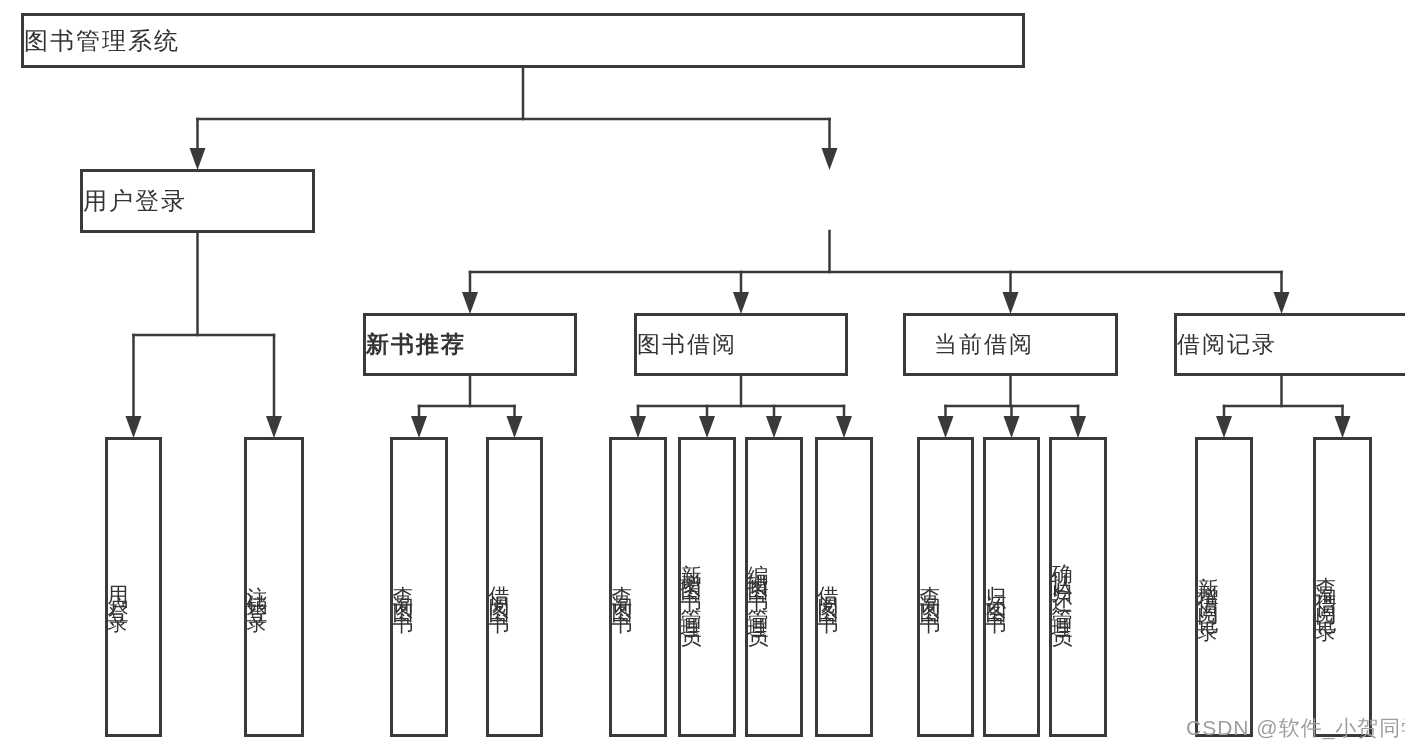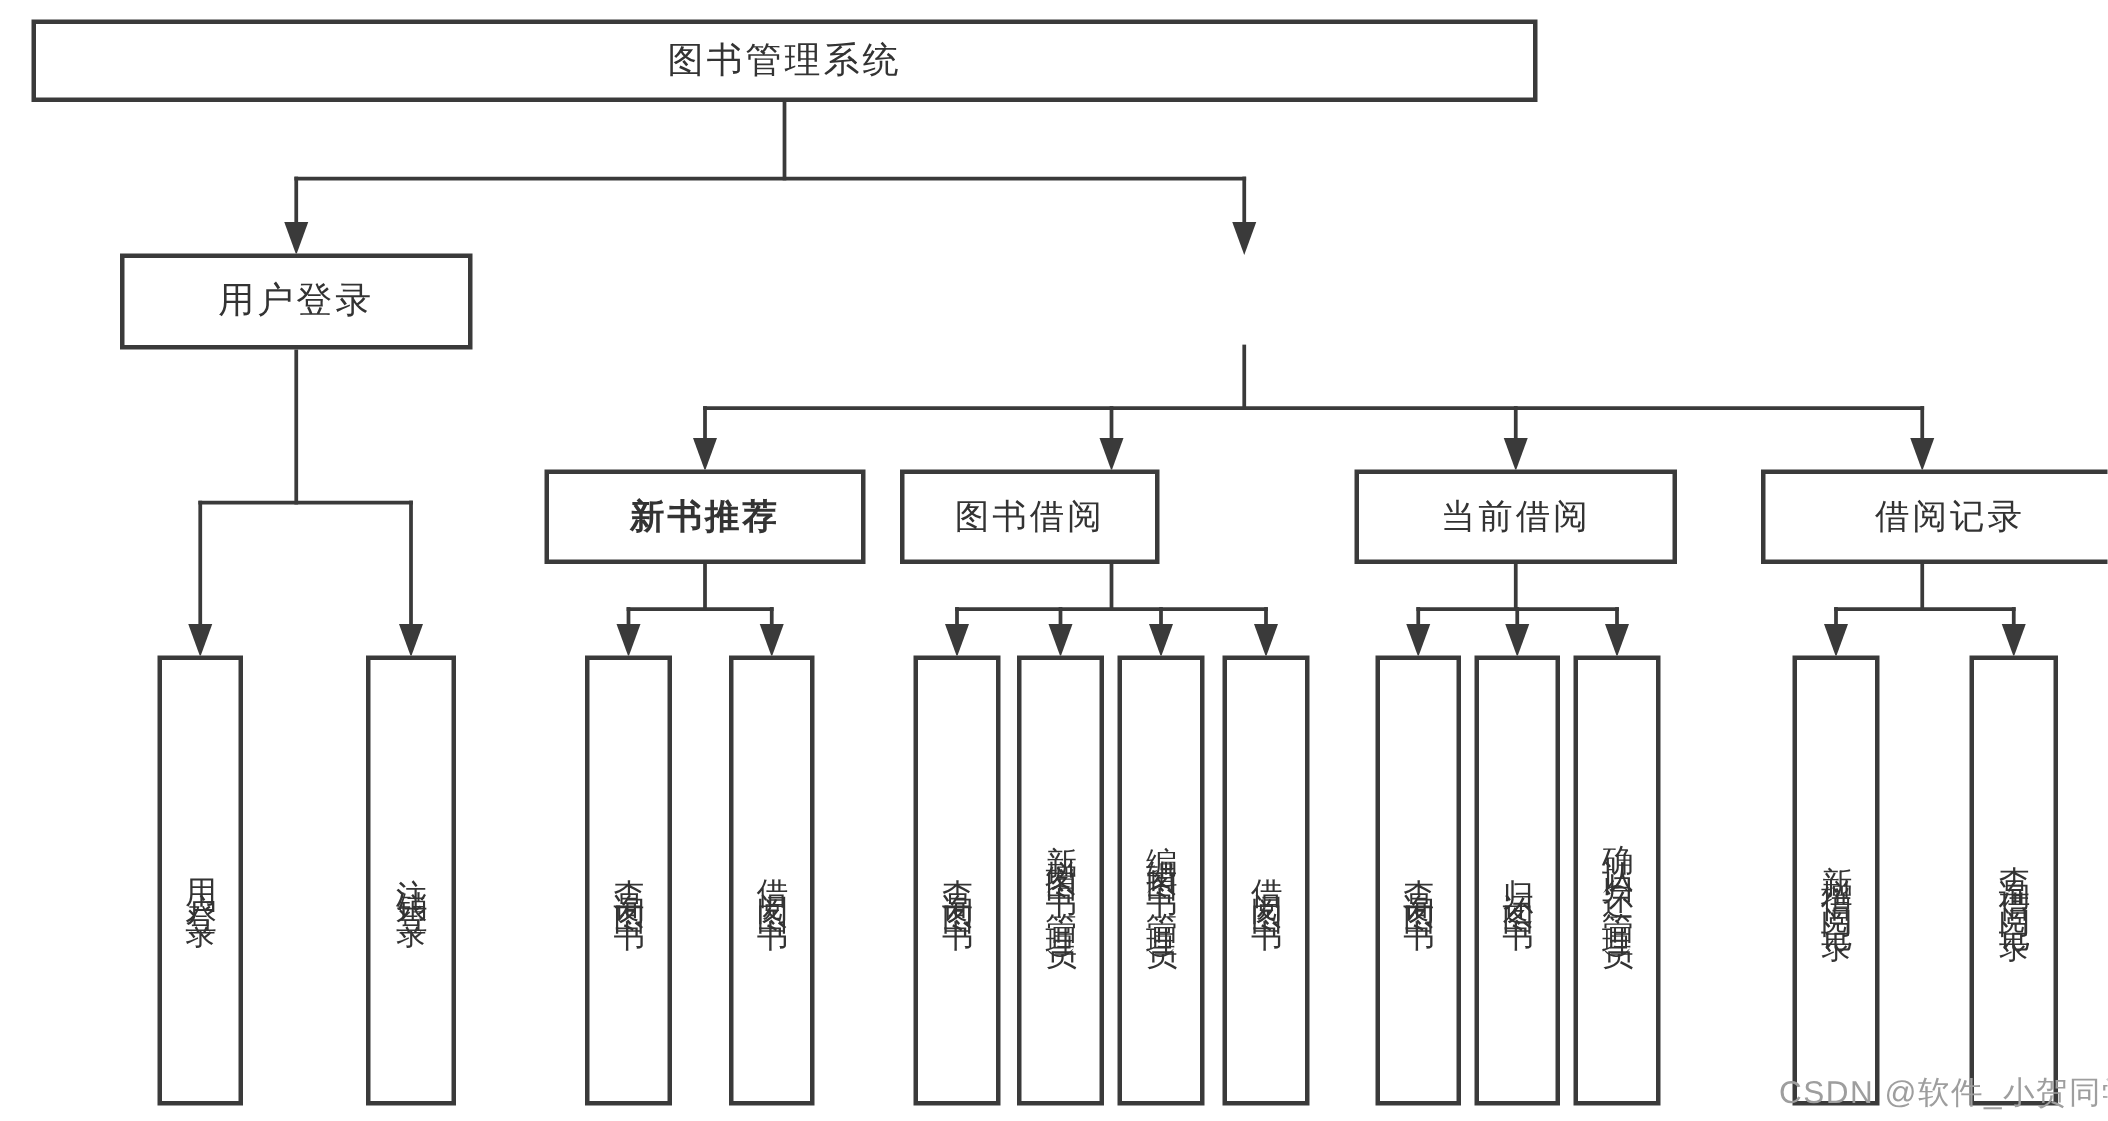--- a/index.html
+++ b/index.html
@@ -4,21 +4,21 @@
 <style>
   html,body{margin:0;padding:0;}
   body{
     width:1405px;height:747px;position:relative;background:#ffffff;
     font-family:"Liberation Sans","DejaVu Sans",sans-serif;overflow:hidden;
   }
   #stage{position:absolute;inset:0;width:1405px;height:747px;}
   #wires{position:absolute;left:0;top:0;z-index:1;}
   .node{
     position:absolute;z-index:2;background:#ffffff;border:3px solid #3a3a3a;
-    display:flex;align-items:center;justify-content:center;box-sizing:border-box;
+    display:flex;align-items:center;box-sizing:border-box;
     color:#333333;
   }
   .hnode .label{
     font-size:23px;letter-spacing:2px;white-space:nowrap;line-height:1;
   }
   .hnode.big .label{font-size:24px;}
   .vnode .label{
     writing-mode:vertical-rl;text-orientation:mixed;
     font-size:21px;letter-spacing:9px;line-height:1;
   }
@@ -88,24 +88,24 @@
   <div class="watermark" style="left:1186px;top:714px;">CSDN @软件_小贺同学</div>
 <div class="node hnode big" style="left: 21px; top: 13px; width: 1004px; height: 55px;">
       <span class="label">图书管理系统</span>
     </div>
     <div class="node hnode big" style="left: 80px; top: 169px; width: 235px; height: 64px;">
       <span class="label">用户登录</span>
     </div>
     <div class="node hnode" style="left: 363px; top: 313px; width: 214px; height: 63px; font-weight: bold;">
       <span class="label">新书推荐</span>
     </div>
-    <div class="node hnode" style="left: 600px; top: 313px; width: 173px; height: 63px;">
+    <div class="node hnode" style="left: 634px; top: 313px; width: 214px; height: 63px;">
       <span class="label">图书借阅</span>
     </div>
-    <div class="node hnode" style="left: 903px; top: 313px; width: 215px; height: 63px;">
+    <div class="node hnode" style="left: 903px; top: 313px; width: 215px; height: 63px; padding-left: 28px;">
       <span class="label">当前借阅</span>
     </div>
     <div class="node hnode" style="left: 1174px; top: 313px; width: 252px; height: 63px;">
       <span class="label">借阅记录</span>
     </div>
     <div class="node vnode" style="left: 105px; top: 437px; width: 57px; height: 300px;">
       <span class="label">用户登录</span>
     </div>
     <div class="node vnode" style="left: 244px; top: 437px; width: 60px; height: 300px;">
       <span class="label">注销登录</span>

